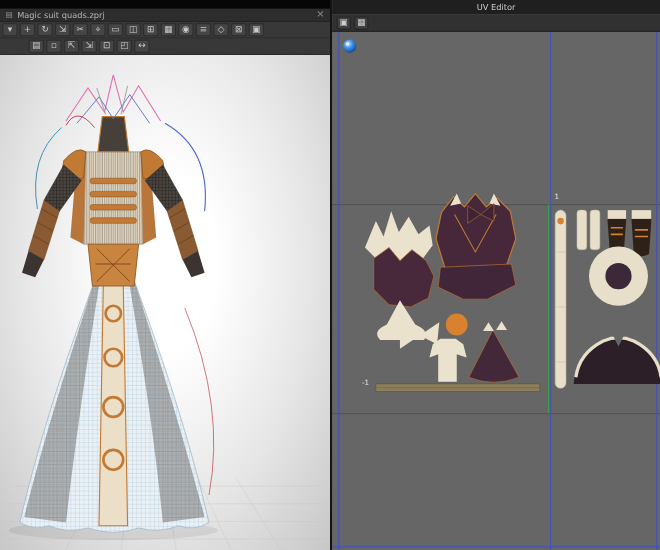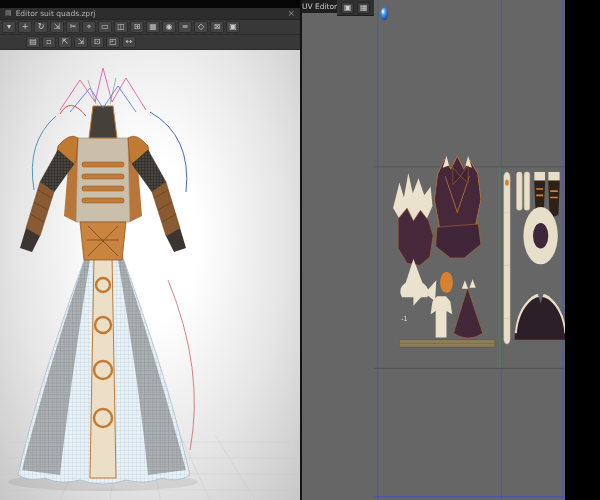--- a/index.html
+++ b/index.html
@@ -19,21 +19,21 @@
   .toolbar.r1{height:15px}
   .toolbar.r2{height:15px;padding-left:26px}
   .tool-btn{width:14px;height:12px;background:#454545;border:1px solid #2d2d2d;
     border-radius:2px;color:#c9c9c9;font-size:8px;line-height:10px;text-align:center;
     overflow:hidden;flex:0 0 auto}
   .viewport{flex:1;position:relative;overflow:hidden;
     background:radial-gradient(ellipse at 50% 42%, #ffffff 22%, #e6e6e6 62%, #c7c7c7 100%)}
   .viewport svg{display:block}
 
   
-  .right-panel{width:265px;display:flex;
+  .right-panel{width:300px;display:flex;flex-direction:column;
     border-left:2px solid #141414;background:#666}
   .uv-titlebar{height:13px;background:#1f1f1f;color:#c9c9c9;font-size:7.5px;
     display:flex;align-items:center;justify-content:center}
   .uv-toolbar{height:16px;background:#313131;border-bottom:1px solid #1d1d1d;
     display:flex;align-items:center;gap:3px;padding:0 4px}
   .uv-btn{width:13px;height:12px;background:#3f3f3f;border:1px solid #262626;
     border-radius:2px;color:#cfcfcf;font-size:8px;line-height:10px;text-align:center}
   .uv-canvas{flex:1;position:relative;background:#666;overflow:hidden}
   .uv-canvas svg{display:block}
   .uv-lbl{position:absolute;color:#e2e2e2;font-size:6.5px;line-height:1}
@@ -43,21 +43,21 @@
 </head>
 <body>
 
 <div class="app">
 
   <div class="left-panel">
     <div class="top-strip"></div>
 
     <div class="doc-titlebar">
       <span class="doc-icon">▤</span>
-      <span>Editor suit quads.zprj</span>
+      <span>Magic suit quads.zprj</span>
       <span class="close-x">×</span>
     </div>
 
     <div class="toolbar r1">
 
         <div class="tool-btn">
           <span>▾</span>
         </div>
 
         <div class="tool-btn">

